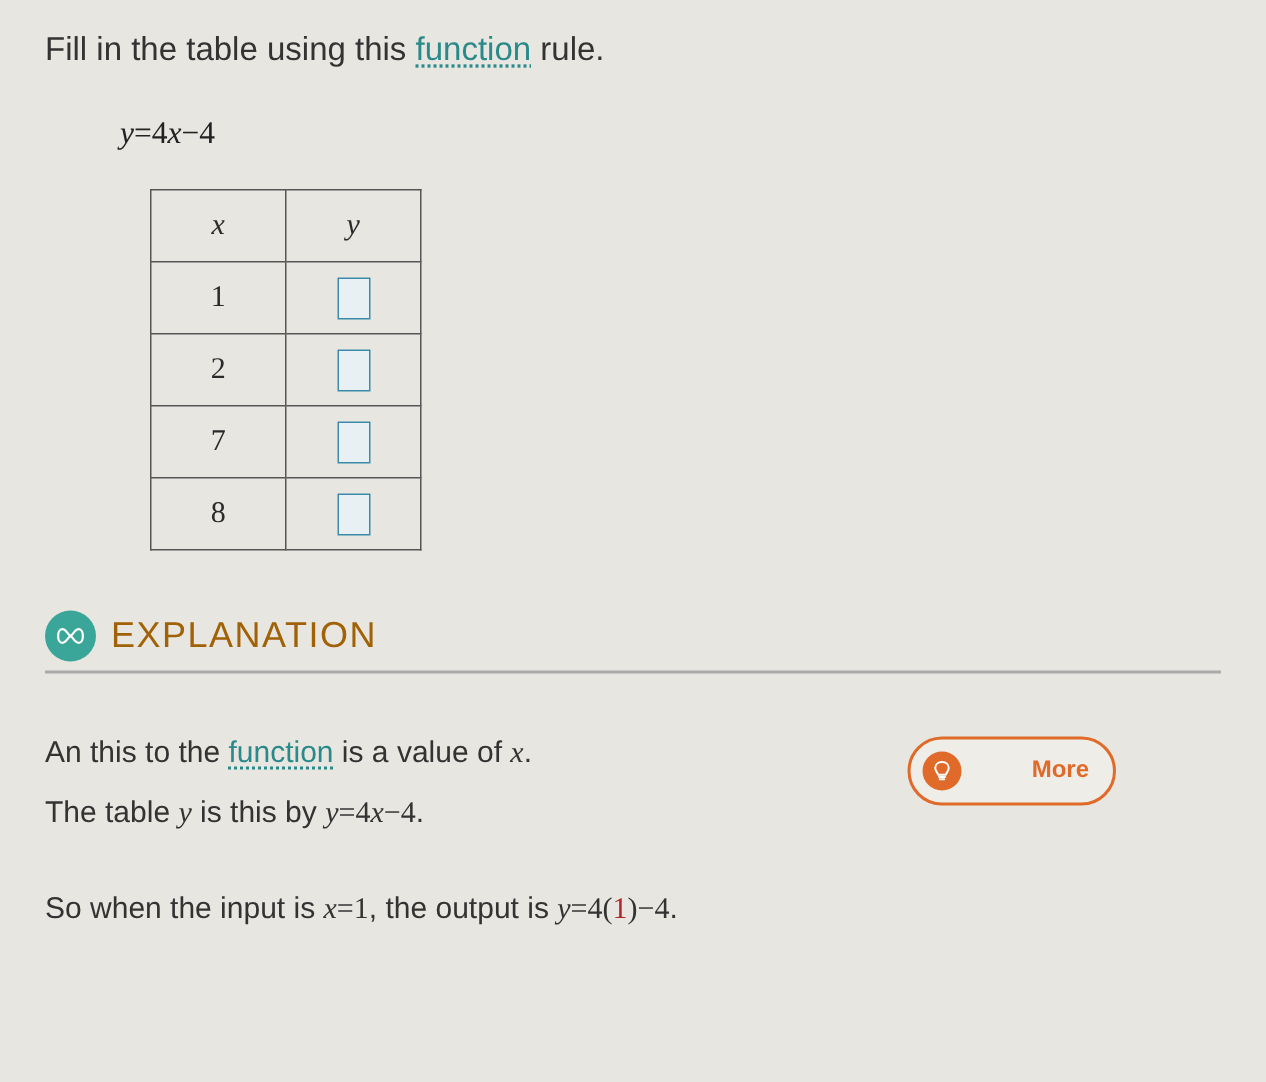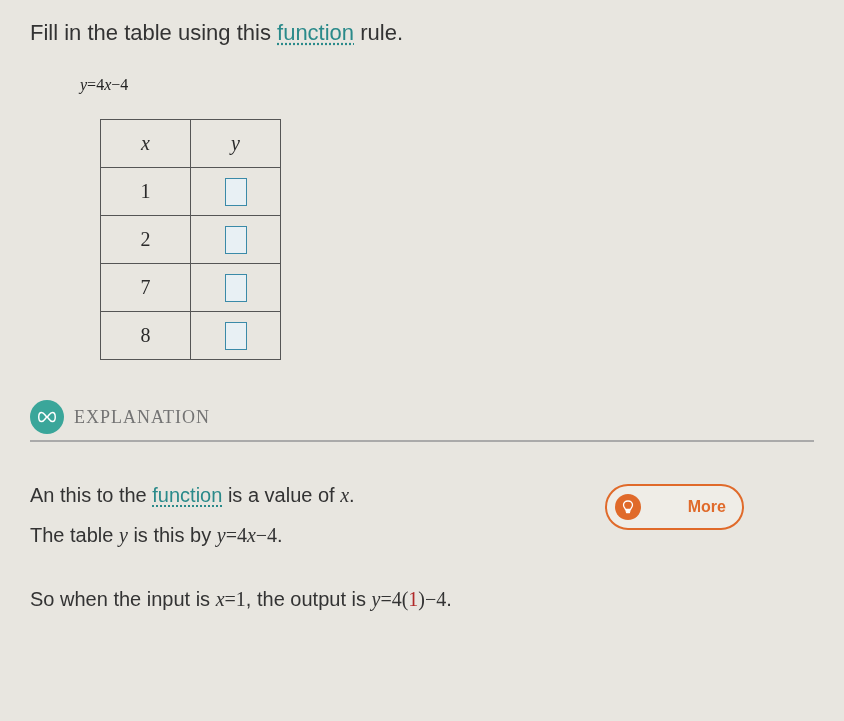--- a/index.html
+++ b/index.html
@@ -19,21 +19,21 @@
       font-weight: 500;
     }
     .kw {
       color: #2a8a8a;
       text-decoration: underline;
       text-decoration-style: dotted;
       text-underline-offset: 3px;
       margin-top: 16px;
     }
     .equation {
-      font-size: 16px;
+      font-size: 21px;
       font-family: "Times New Roman", serif;
       font-style: italic;
       margin-left: 50px;
       margin-bottom: 25px;
       color: #222;
     }
     .equation .n, .equation .op { font-style: normal; }
     table.func {
       border-collapse: collapse;
       margin-left: 70px;
@@ -71,24 +71,23 @@
       width: 34px;
       height: 34px;
       border-radius: 50%;
       background: #3aa69a;
       display: flex;
       align-items: center;
       justify-content: center;
     }
     .explain-icon svg { width: 22px; height: 14px; }
     .explain-label {
-      font-size: 18px;
-      color: #737373;
+      font-size: 24px;
+      color: #a16207;
       letter-spacing: 1px;
-      font-family: Liberation Serif, serif;
     }
     hr.divider {
       border: none;
       border-top: 2px solid #aaa;
       margin-bottom: 34px;
     }
     .exp-body {
       font-size: 20px;
       color: #333;
       line-height: 1.9;

